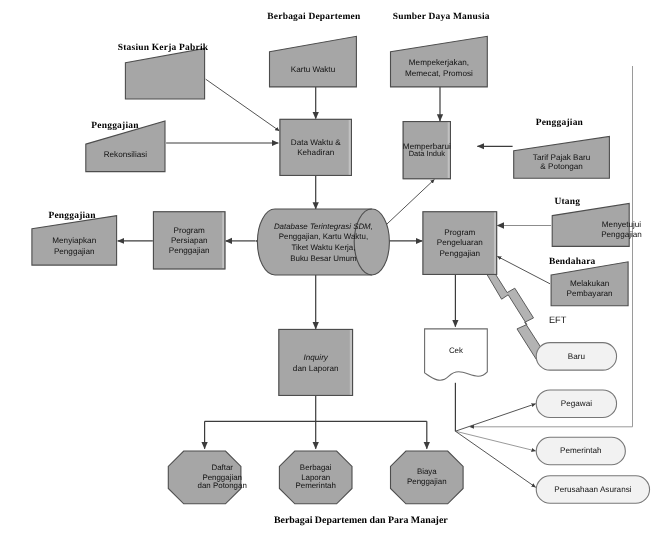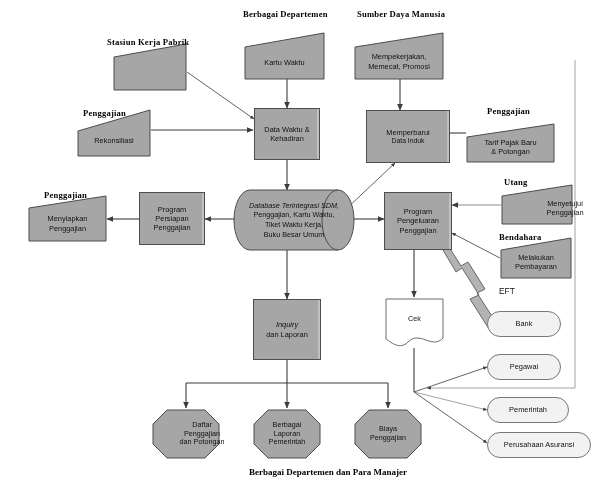--- a/index.html
+++ b/index.html
@@ -201,21 +201,21 @@
       <span>Pembayaran</span>
     </div>
   </div>
 
   <div class="node proc" style="left:254px;top:108px;width:66px;height:52px;">
     <div class="nodelabel">
       <span>Data Waktu &amp;</span>
       <span>Kehadiran</span>
     </div>
   </div>
-  <div class="node proc" style="left:366px;top:110px;width:84px;height:53px;">
+  <div class="node proc" style="left:366px;top:110px;width:44px;height:53px;">
     <div class="nodelabel">
       <span>Memperbarui</span>
       <span style="font-size:6.8px;">Data Induk</span>
     </div>
   </div>
   <div class="node proc" style="left:139px;top:192px;width:66px;height:53px;">
     <div class="nodelabel">
       <span>Program</span>
       <span>Persiapan</span>
       <span>Penggajian</span>
@@ -268,21 +268,21 @@
   </div>
   <div class="node hex" style="left:355px;top:410px;width:66px;height:48px;">
     <div class="nodelabel">
       <span>Biaya</span>
       <span>Penggajian</span>
     </div>
   </div>
 
   <div class="node term" style="left:487px;top:311px;width:74px;height:26px;">
     <div class="nodelabel">
-        <span>Bank</span>
+        <span>Baru</span>
       </div>
   </div>
   <div class="node term" style="left:487px;top:354px;width:74px;height:26px;">
     <div class="nodelabel">
         <span>Pegawai</span>
       </div>
   </div>
   <div class="node term" style="left:487px;top:397px;width:82px;height:26px;">
     <div class="nodelabel">
         <span>Pemerintah</span>

